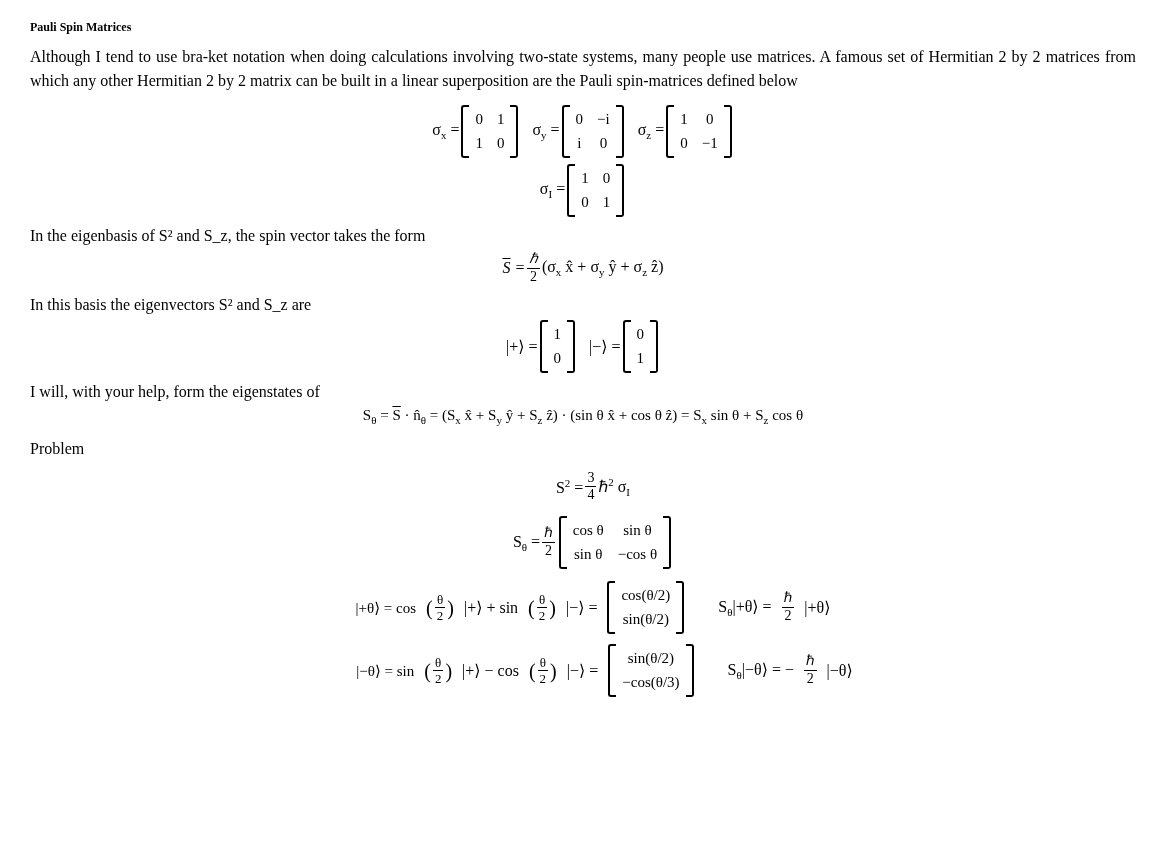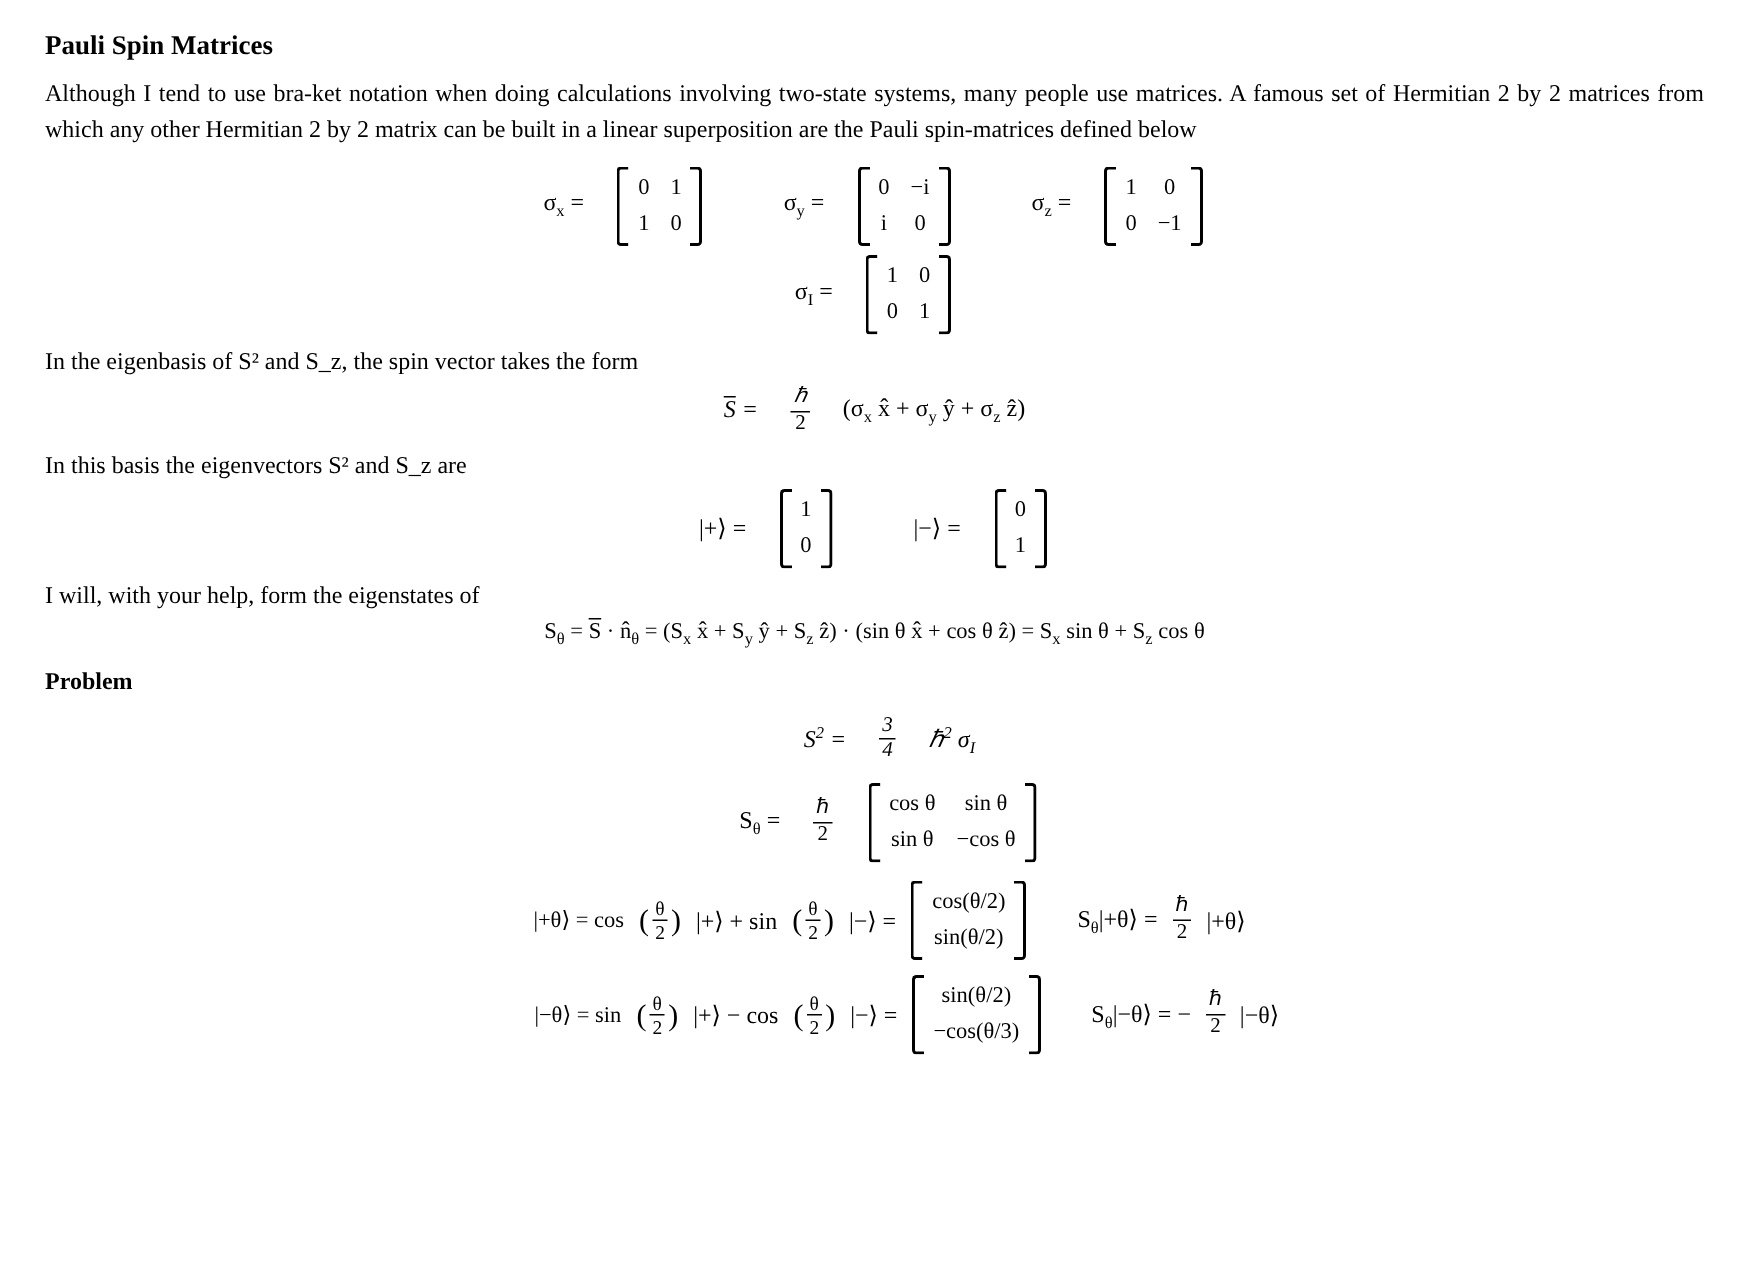--- a/index.html
+++ b/index.html
@@ -5,21 +5,21 @@
     * { margin: 0; padding: 0; box-sizing: border-box; }
     body {
       background: #fff;
       font-family: "Times New Roman", Times, serif;
       font-size: 16px;
       color: #000;
       padding: 20px 30px;
       max-width: 1166px;
     }
     h1 {
-      font-size: 18px;
+      font-size: 12px;
       font-weight: bold;
       margin-bottom: 10px;
     }
     p.intro {
       text-align: justify;
       line-height: 1.5;
       margin-bottom: 12px;
     }
     .mat-cell {
       text-align: center;
@@ -70,40 +70,40 @@
       line-height: 1.2;
       font-size: 14px;
     }
     .frac .den {
       padding: 0 2px;
       text-align: center;
       line-height: 1.2;
       font-size: 14px;
     }
     .section-label {
-      font-weight: bold;
+      font-weight: normal;
       margin-top: 14px;
       margin-bottom: 10px;
     }
     .problem-item {
       margin: 8px 0 8px 20px;
     }
     .problem-item p {
       margin-bottom: 4px;
     }
     
     sub { font-size: 11px; }
     sup { font-size: 11px; }
     .eq-line {
       display: flex;
       justify-content: center;
       align-items: center;
       flex-wrap: wrap;
       margin: 6px 0;
-      gap: 20px;
+      gap: 0;
     }
     .text-block {
       margin: 10px 0 4px 0;
     }
   </style>
 </head>
 <body>
 
 <h1>Pauli Spin Matrices</h1>
 
@@ -207,21 +207,21 @@
 
 <div class="eq-line" style="font-size:15px; flex-wrap:wrap;">
   <span>
     S<sub>θ</sub> = <span style="text-decoration:overline;">S</span> · n̂<sub>θ</sub> = (S<sub>x</sub> x̂ + S<sub>y</sub> ŷ + S<sub>z</sub> ẑ) · (sin θ x̂ + cos θ ẑ) = S<sub>x</sub> sin θ + S<sub>z</sub> cos θ
   </span>
 </div>
 
 <div class="section-label">Problem</div>
 
 <div class="problem-item">
-  <div class="eq-line" style="margin:12px 0;font-style:italic;">
+  <div class="eq-line" style="margin:12px 0;">
     <span>
       S<sup>2</sup> =
     </span>
     <span class="frac">
       <span class="num">3</span>
       <span class="den">4</span>
     </span>
     <span>
       ℏ<sup>2</sup> σ<sub>I</sub>
     </span>

